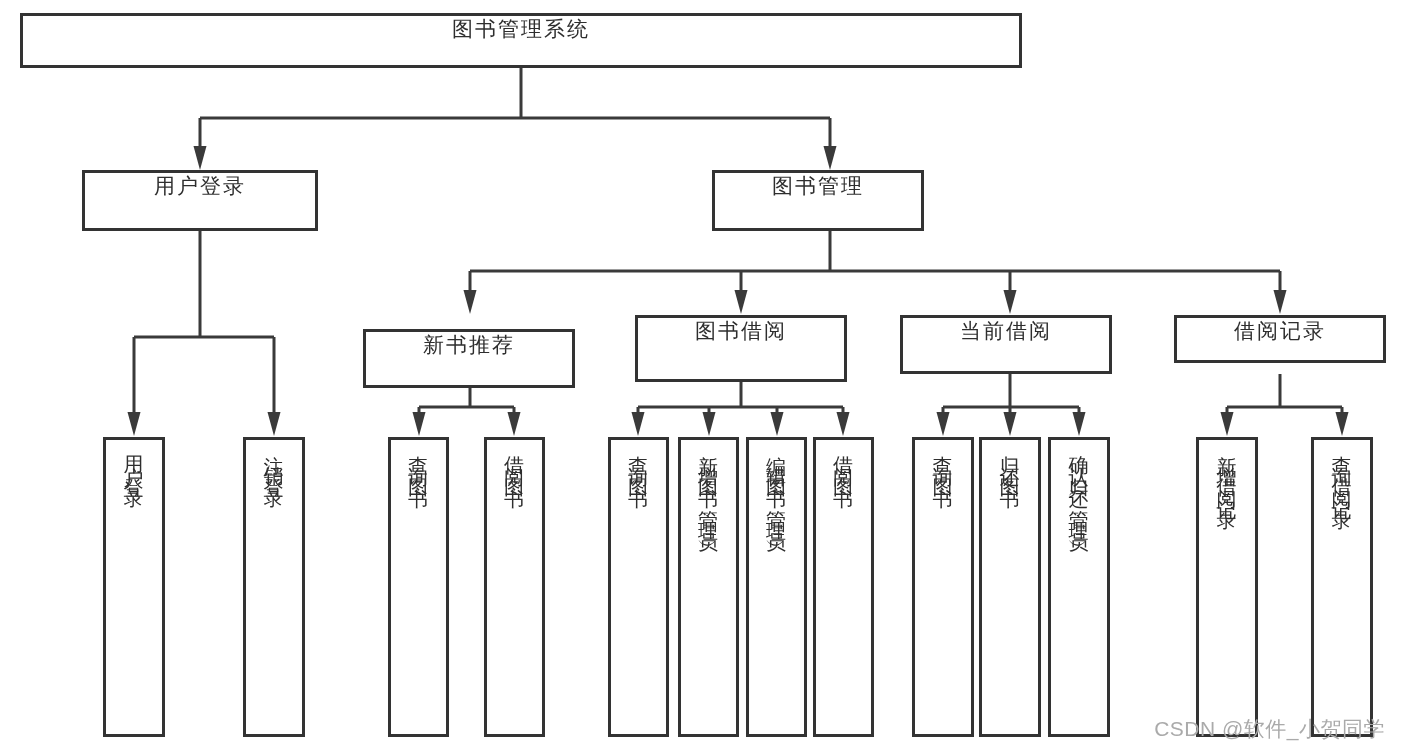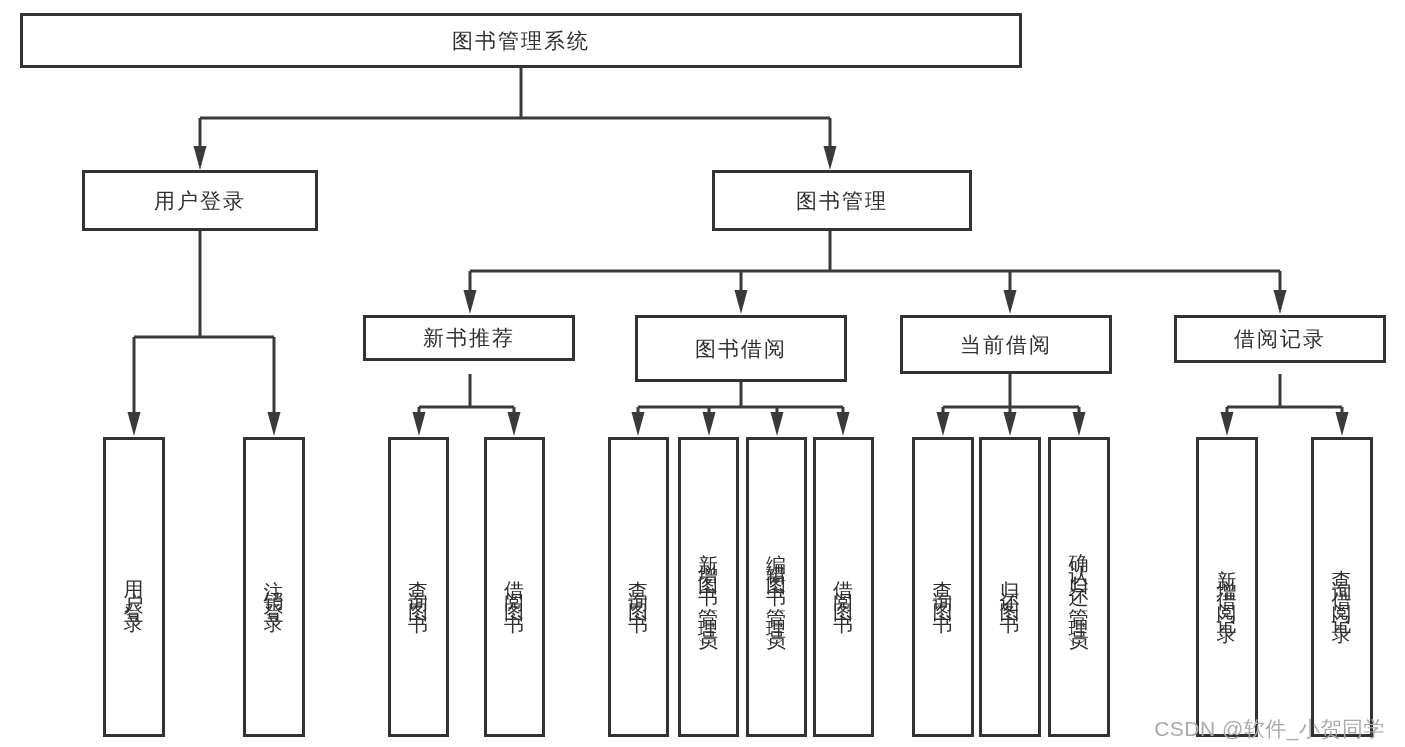--- a/index.html
+++ b/index.html
@@ -10,21 +10,21 @@
     color:var(--text,#2e2e2e);
     overflow:hidden;
   }
   .wires { position:absolute; left:0; top:0; width:1405px; height:747px; pointer-events:none; }
   .wires .wire { stroke:var(--line,#3a3a3a); stroke-width:3; fill:none; }
   .wires .head { fill:var(--line,#3a3a3a); stroke:none; }
   .node {
     position:absolute; box-sizing:border-box;
     border:3px solid var(--box-border,#333333);
     background:#fff;
-    display:flex; align-items:center; justify-content:center;
+    display:flex; justify-content:center;
   }
   .node .lbl {
     font-size:21px; letter-spacing:2px; white-space:nowrap; line-height:1.2;
   }
   .leaf .lbl {
     writing-mode:vertical-rl; text-orientation:mixed;
     font-size:20px; letter-spacing:11px; line-height:1; white-space:normal;
   }
   .watermark {
     position:absolute; right:20px; bottom:4px;
@@ -67,25 +67,25 @@
     <polygon class="head" points="1335.5,412 1348.5,412 1342,436"></polygon>
   </svg>
 
   <div class="node" style="left:20px;top:13px;width:1002px;height:55px">
     <span class="lbl">图书管理系统</span>
   </div>
 
   <div class="node" style="left:82px;top:170px;width:236px;height:61px">
     <span class="lbl">用户登录</span>
   </div>
-  <div class="node" style="left:712px;top:170px;width:260px;height:61px">
+  <div class="node" style="left:712px;top:170px;width:212px;height:61px">
     <span class="lbl">图书管理</span>
   </div>
 
-  <div class="node" style="left:363px;top:315px;width:212px;height:46px">
+  <div class="node" style="left:363px;top:329px;width:212px;height:59px">
     <span class="lbl">新书推荐</span>
   </div>
   <div class="node" style="left:635px;top:315px;width:212px;height:67px">
     <span class="lbl">图书借阅</span>
   </div>
   <div class="node" style="left:900px;top:315px;width:212px;height:59px">
     <span class="lbl">当前借阅</span>
   </div>
   <div class="node" style="left:1174px;top:315px;width:212px;height:48px">
     <span class="lbl">借阅记录</span>

